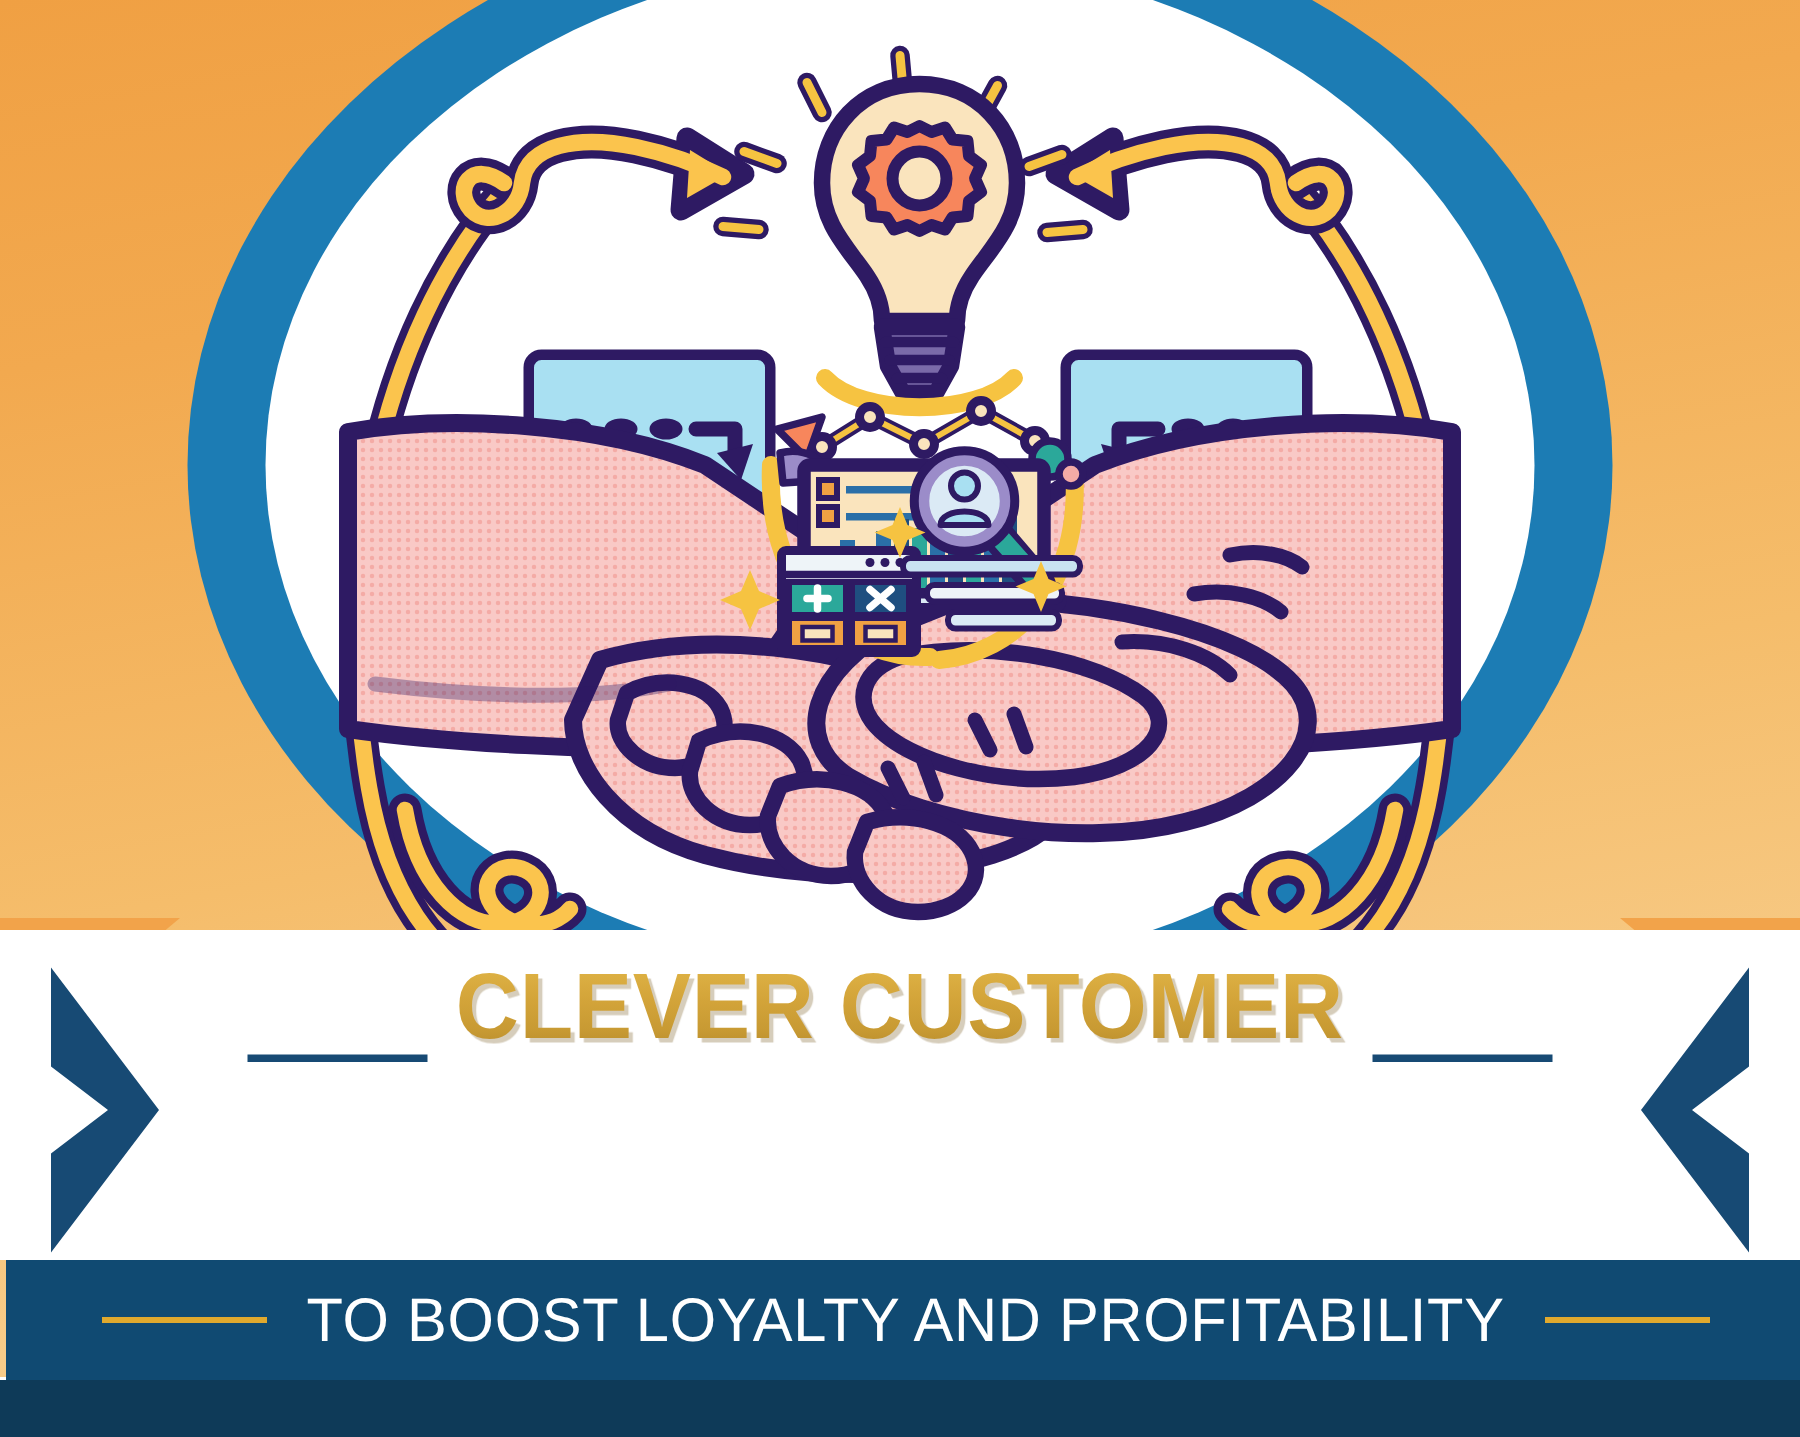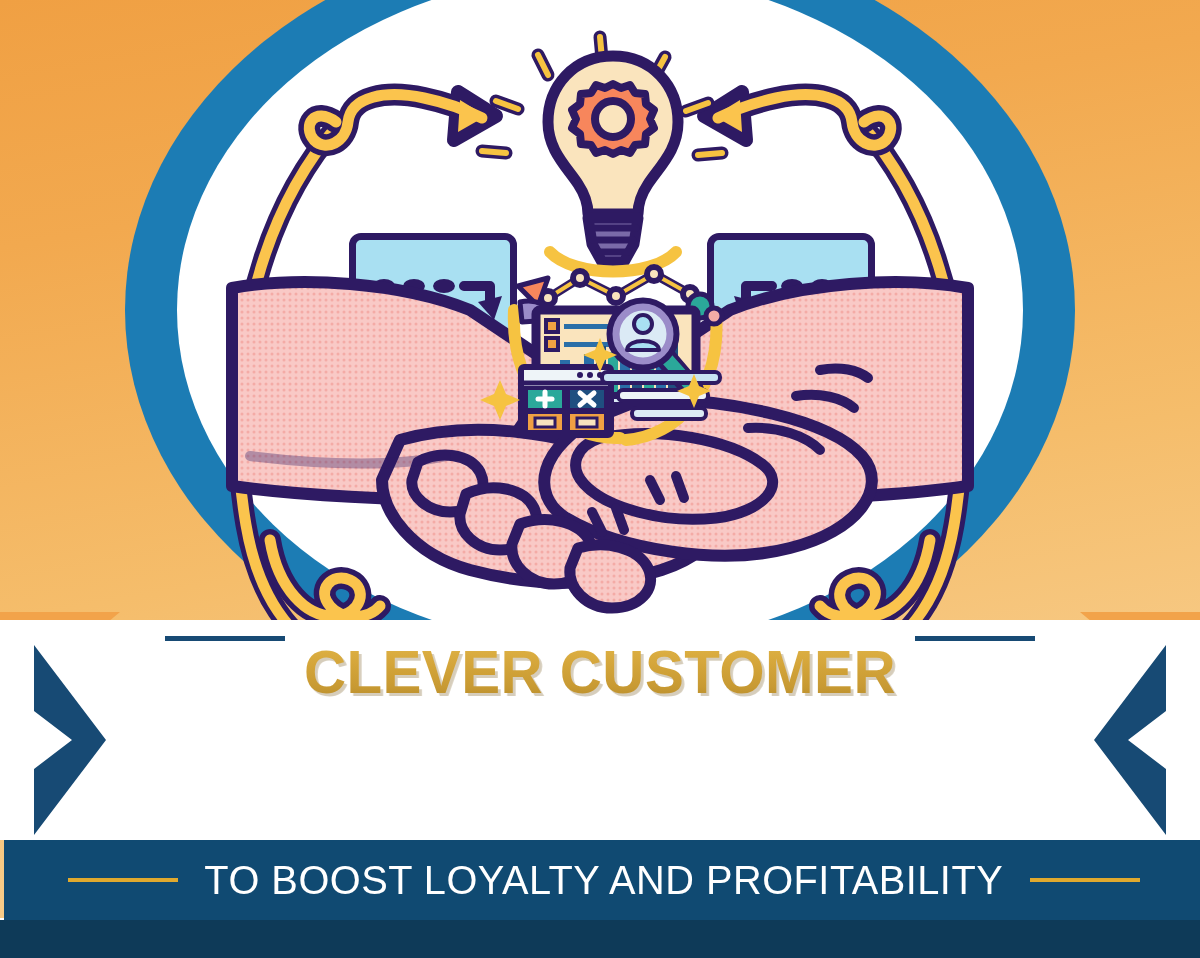--- a/index.html
+++ b/index.html
@@ -76,21 +76,21 @@
   .wedge-l { left:0; top:612px; border-width:0 0 100px 120px;
              border-color:transparent transparent transparent #f2a34a; }
   .wedge-r { right:0; top:612px; border-width:0 120px 100px 0;
              border-color:transparent #f2a34a transparent transparent; }
 
   .chev { position:absolute; top:645px; }
   .chev svg { display:block; }
 
   .title-block { position:absolute; left:0; top:636px; width:1200px; text-align:center; }
   .title-line1-row, .title-line2-row {
-    display:flex; align-items:flex-start; justify-content:center; gap:0;
+    display:flex; align-items:flex-end; justify-content:center; gap:0;
   }
   .rule {
     height:5px; background:#174a74; width:120px;
   }
   .t-gold {
     font-family:"Liberation Sans", sans-serif;
     font-weight:700; letter-spacing:0.5px;
     background:linear-gradient(180deg,#e3b84a 0%,#d4a53a 40%,#c89a33 70%,#b08628 100%);
     -webkit-background-clip:text; background-clip:text; color:transparent;
     -webkit-text-fill-color:transparent;

